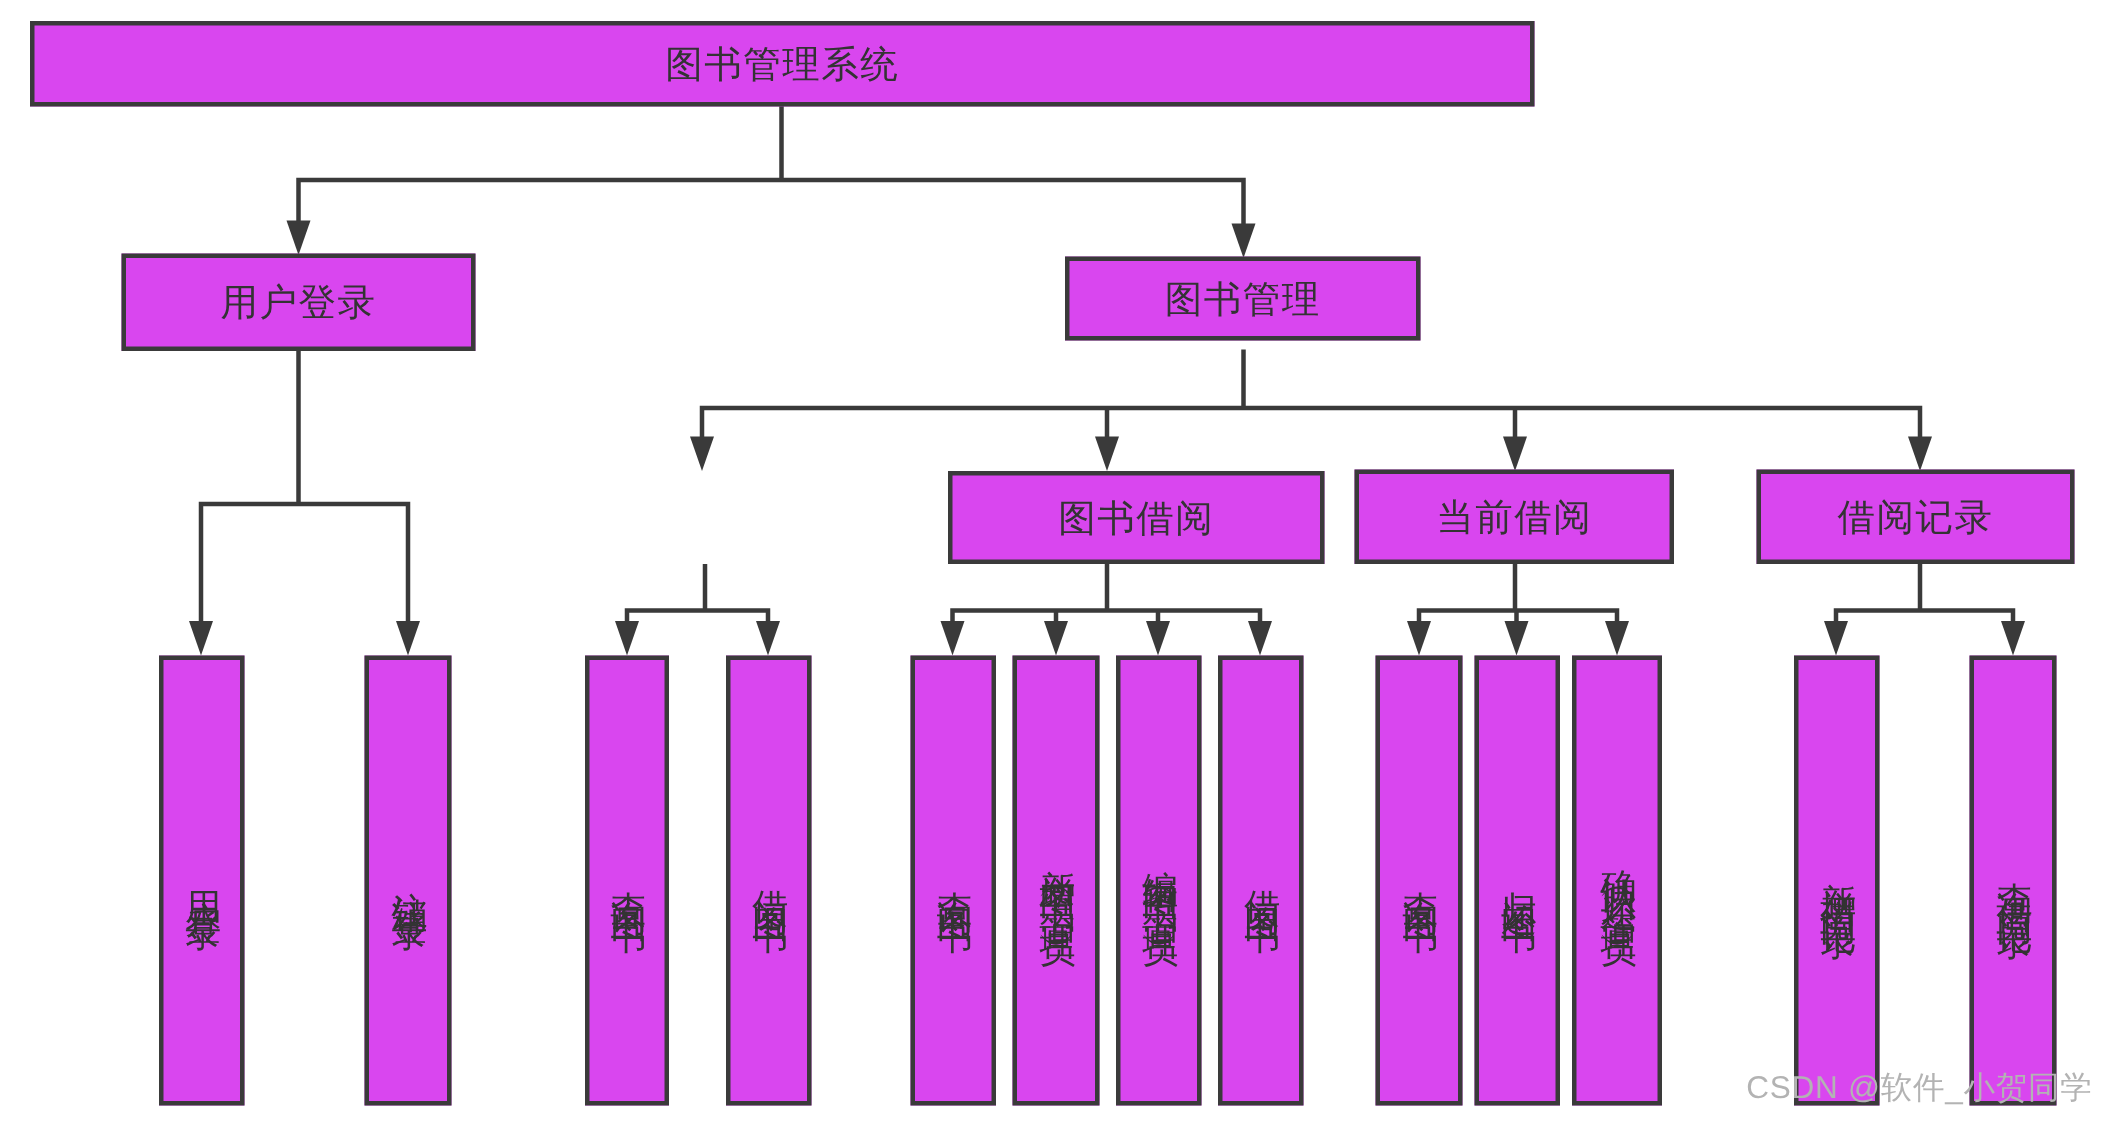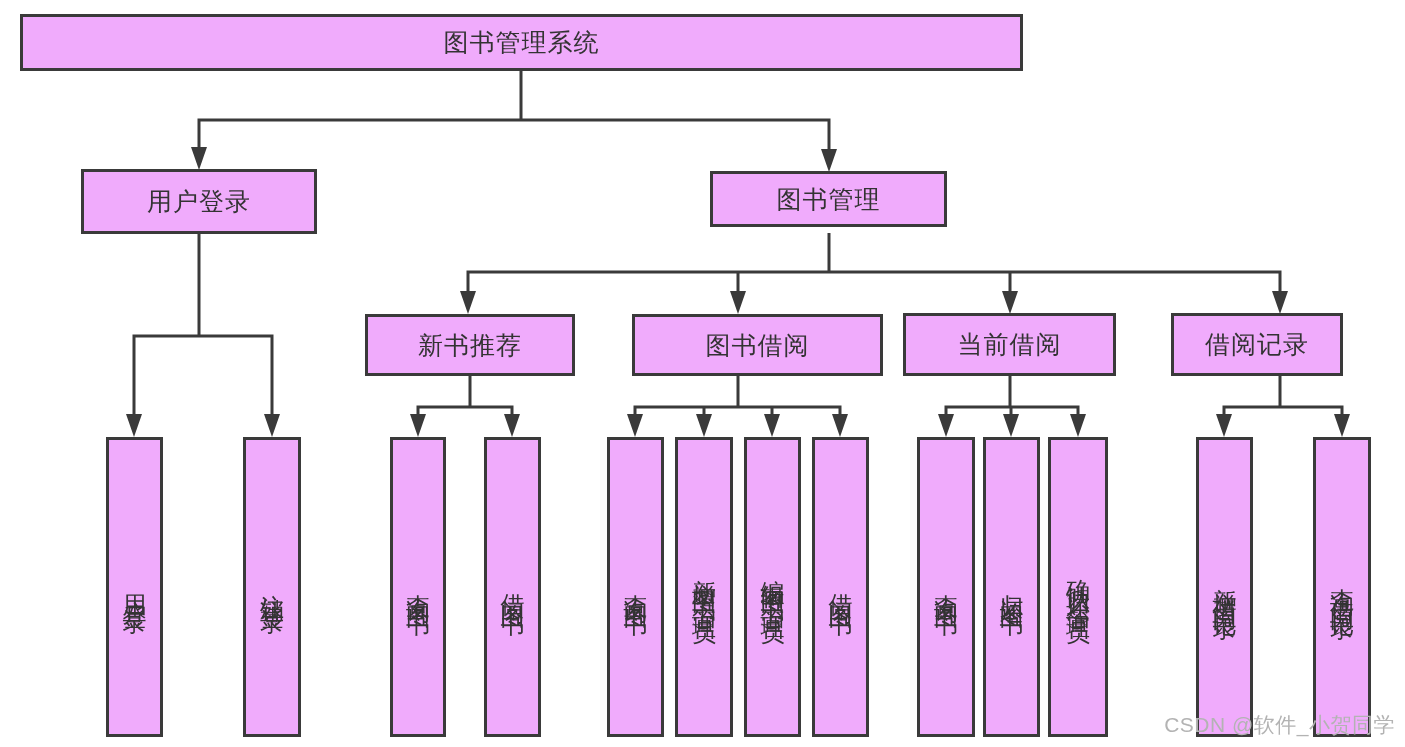--- a/index.html
+++ b/index.html
@@ -18,21 +18,21 @@
   .connector-layer {
     position: absolute;
     left: 0;
     top: 0;
     z-index: 1;
   }
   .node {
     position: absolute;
     box-sizing: border-box;
     border: 3px solid #3a3a3a;
-    background: #f0abfc;
+    background: #d946ef;
     display: flex;
     align-items: center;
     justify-content: center;
     color: #333333;
     z-index: 2;
   }
   .node.h {
     font-size: 25px;
     letter-spacing: 1px;
     white-space: nowrap;
@@ -108,24 +108,23 @@
       <polygon points="1224,437 1216,414 1232,414"></polygon>
       <polygon points="1342,437 1334,414 1350,414"></polygon>
     </g>
   </svg>
 
   <div class="node h" style="left:20px; top:14px; width:1003px; height:57px;">图书管理系统</div>
 
   <div class="node h" style="left:81px; top:169px; width:236px; height:65px;">用户登录</div>
   <div class="node h" style="left:710px; top:171px; width:237px; height:56px;">图书管理</div>
 
-  <div class="node h" style="left:365px; top:314px; width:210px; height:62px;">新书推荐</div>
   <div class="node h" style="left:632px; top:314px; width:251px; height:62px;">图书借阅</div>
   <div class="node h" style="left:903px; top:313px; width:213px; height:63px;">当前借阅</div>
-  <div class="node h" style="left:1171px; top:313px; width:172px; height:63px;">借阅记录</div>
+  <div class="node h" style="left:1171px; top:313px; width:212px; height:63px;">借阅记录</div>
 
   <div class="node v" style="left:106px; top:437px; width:57px; height:300px;">
     <span class="vtext">用户登录</span>
   </div>
   <div class="node v" style="left:243px; top:437px; width:58px; height:300px;">
     <span class="vtext">注销登录</span>
   </div>
 
   <div class="node v" style="left:390px; top:437px; width:56px; height:300px;">
     <span class="vtext">查询图书</span>

